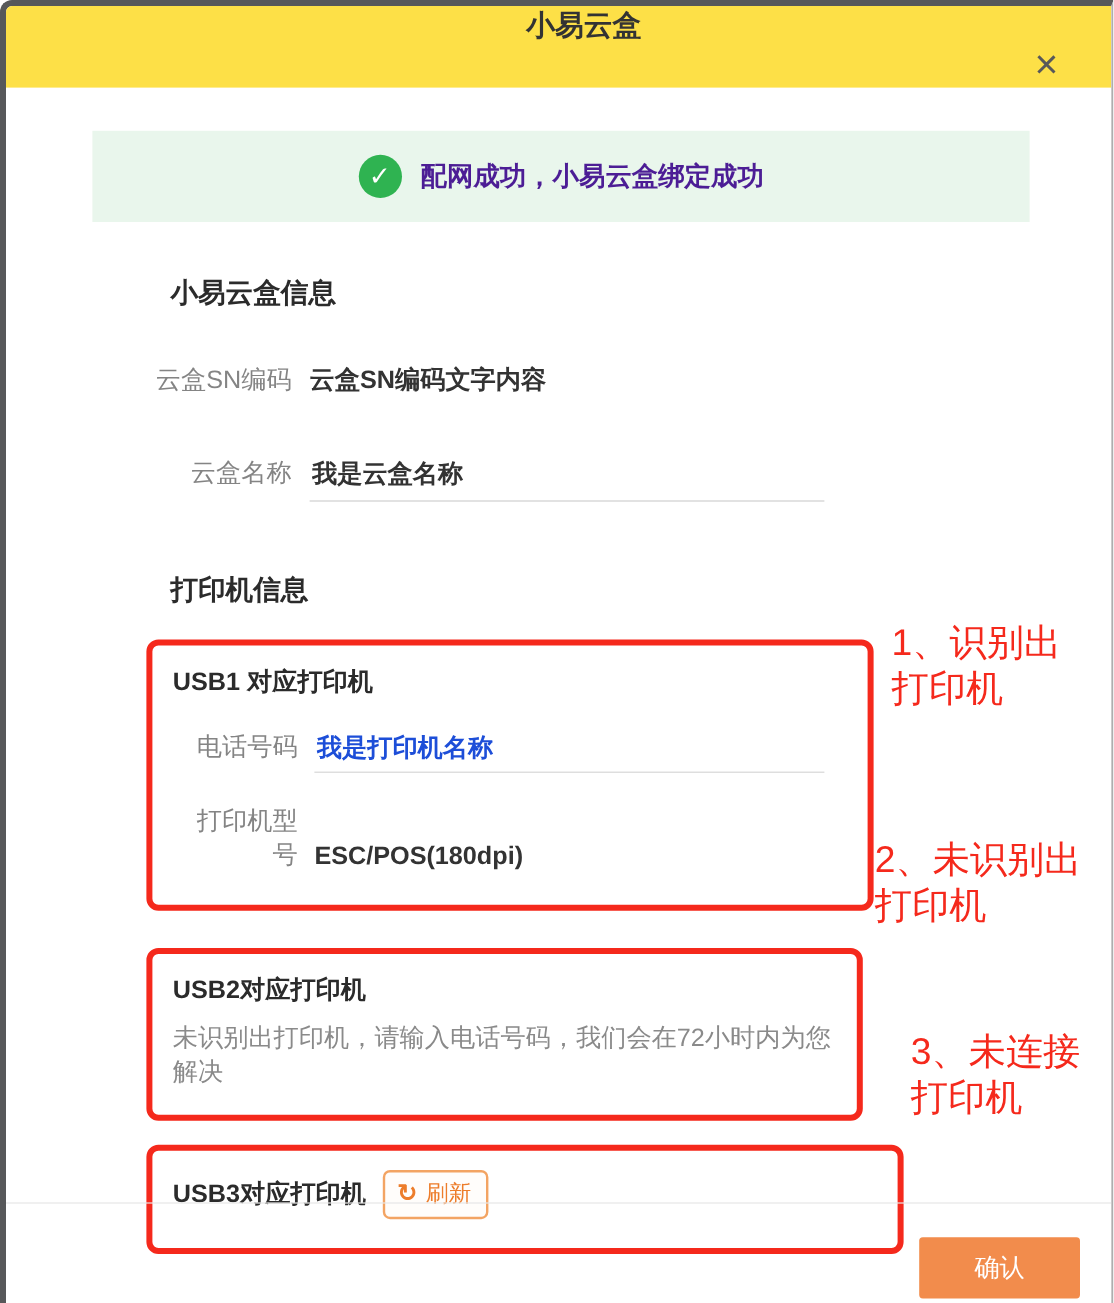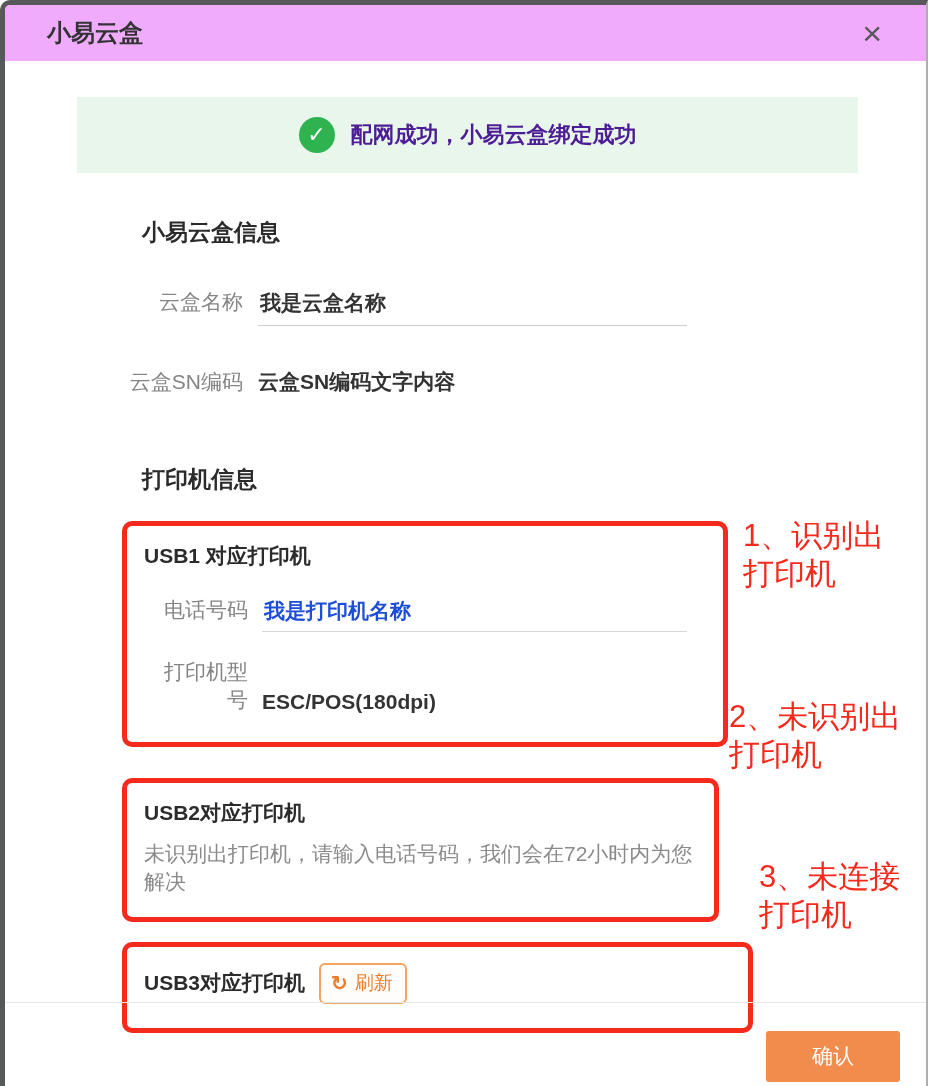--- a/index.html
+++ b/index.html
@@ -13,24 +13,25 @@
     background: #ffffff;
     border-top: 5px solid #57585a;
     border-left: 5px solid #57585a;
     border-right: 2px solid #aeaeae;
     border-radius: 10px 0 0 0;
     overflow: hidden;
   }
 
   
   .header {
-    height: 56px;
-    background: #f0abfc;
+    height: 68px;
+    background: #fde047;
     display: flex;
     align-items: center;
+    flex-direction: column;
   }
   .header-title {
     margin-left: 42px;
     font-size: 24px;
     font-weight: bold;
     color: #333333;
   }
   .close-btn {
     margin-left: auto;
     margin-right: 44px;
@@ -230,28 +231,28 @@
     <div class="close-btn">×</div>
   </div>
 
   <div class="banner">
     <div class="check-circle">✓</div>
     <div class="banner-text">配网成功，小易云盒绑定成功</div>
   </div>
 
   <div class="section-heading heading-box-info">小易云盒信息</div>
 
+  <div class="field-row row-box-sn">
+    <div class="field-label">云盒SN编码</div>
+    <div class="field-value">云盒SN编码文字内容</div>
+  </div>
+
   <div class="field-row row-box-name">
     <div class="field-label">云盒名称</div>
     <input class="line-input" type="text" value="我是云盒名称" style="">
-  </div>
-
-  <div class="field-row row-box-sn">
-    <div class="field-label">云盒SN编码</div>
-    <div class="field-value">云盒SN编码文字内容</div>
   </div>
 
   <div class="section-heading heading-printer-info">打印机信息</div>
 
   <div class="usb-box usb1">
     <div class="usb-title">USB1 对应打印机</div>
     <div class="usb-field-row">
       <div class="usb-field-label">电话号码</div>
       <input class="usb-line-input" type="text" style="font-weight: bold;" value="我是打印机名称">
     </div>

